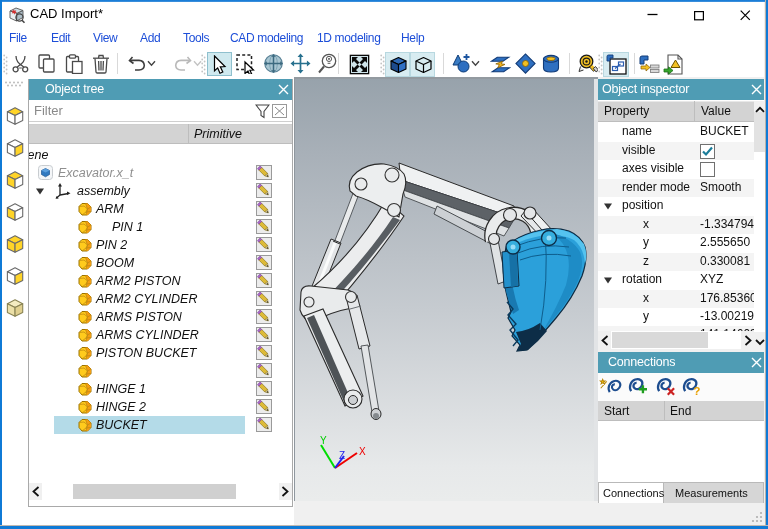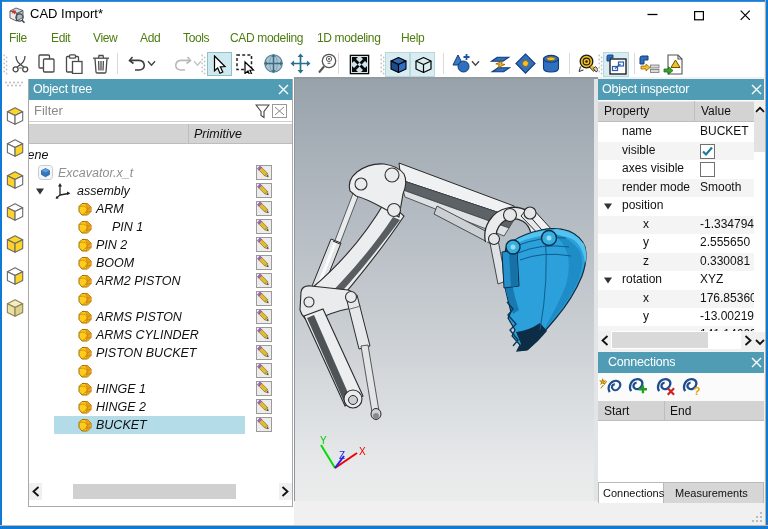--- a/index.html
+++ b/index.html
@@ -5,21 +5,21 @@
 html,body{margin:0;padding:0;background:#fff;width:768px;height:529px;overflow:hidden;}
 *{box-sizing:border-box;}
 body{font-family:"Liberation Sans",sans-serif;-webkit-font-smoothing:antialiased;}
 .abs{position:absolute;}
 #win{position:absolute;left:0;top:0;width:768px;height:529px;background:#f0f0f0;}
 .hdr{background:#4f9cb4;color:#fff;font-size:12.5px;line-height:20px;letter-spacing:-0.2px;}
 .thead{background:#d3d3d3;border-bottom:1px solid #bdbdbd;color:#1c1c1c;font-size:12.5px;}
 .sep{background:#d9d9d9;width:1px;}
 svg{display:block;}
 #otree .row{font-size:12.5px;font-style:italic;}
-.mi{color:#4d7c0f;font-size:12px;letter-spacing:-0.35px;}
+.mi{color:#1d4ed8;font-size:12px;letter-spacing:-0.35px;}
 .row{font-size:12px;color:#111;white-space:nowrap;}
 </style>
 </head>
 <body>
 <div id="win">
 
 <div class="abs" style="left:0;top:0;width:764px;height:28px;background:#fff;"></div>
 <svg class="abs" style="left:7px;top:5px" width="19" height="19" viewBox="0 0 19 19">
       <g stroke="#555" stroke-width="0.9" stroke-linejoin="round">
         <path d="M3,6 L9,3 L16,5.5 L10,8.5 Z" fill="#cfe0e8"></path>
@@ -340,21 +340,21 @@
               <rect x="-1.9" y="-5.2" width="3.8" height="8.2" fill="#e8c63e" stroke="#8a7520" stroke-width="0.7"></rect>
               <rect x="-1.9" y="-7.3" width="3.8" height="2.1" fill="#a868c8" stroke="#7a3898" stroke-width="0.6"></rect>
               <path d="M-1.9,3 L0,6.2 L1.9,3 Z" fill="#e8d9a8" stroke="#8a7520" stroke-width="0.6"></path>
               <path d="M-0.7,4.2 L0,6.2 L0.7,4.2 Z" fill="#222"></path>
               <line x1="-0.6" y1="-5.2" x2="-0.6" y2="3" stroke="#caa52a" stroke-width="0.6"></line>
               <line x1="0.7" y1="-5.2" x2="0.7" y2="3" stroke="#caa52a" stroke-width="0.6"></line>
             </g>
           </g>
 </defs>
       </svg>
-<div class="hdr abs" style="left:0;top:0;width:263px;height:21px;padding-left:4px;">Object tree</div>
+<div class="hdr abs" style="left:0;top:0;width:263px;height:21px;padding-left:16px;">Object tree</div>
 <svg class="abs" style="left:249px;top:5px" width="11" height="11">
         <path d="M1,1 L10,10 M10,1 L1,10" stroke="#fff" stroke-width="1.4"></path>
       </svg>
 <div class="abs" style="left:0;top:21px;width:263px;height:22px;background:#fff;border-bottom:1px solid #cfcfcf;"></div>
 <div class="abs" style="left:5px;top:24px;font-size:13px;color:#8a8a8a;">Filter</div>
 <svg class="abs" style="left:226px;top:25px" width="15" height="15">
         <path d="M1,1 L14,1 L9,7.5 L9,13.5 L6,11.5 L6,7.5 Z" fill="none" stroke="#444" stroke-width="1.1"></path>
       </svg>
 <svg class="abs" style="left:243px;top:25px" width="15" height="14">
         <rect x="0.5" y="0.5" width="14" height="13" fill="#fff" stroke="#999"></rect>
@@ -401,20 +401,21 @@
         <use href="#poly"></use>
       </svg>
       <div class="abs row" style="left:67px;top:175px;line-height:18px;">BOOM</div>
 <svg class="abs" style="left:49px;top:195px" width="14" height="14">
         <use href="#poly"></use>
       </svg>
       <div class="abs row" style="left:67px;top:193px;line-height:18px;">ARM2 PISTON</div>
 <svg class="abs" style="left:49px;top:213px" width="14" height="14">
         <use href="#poly"></use>
       </svg>
+      <div class="abs row" style="left:67px;top:211px;line-height:18px;">ARM2 CYLINDER</div>
 <svg class="abs" style="left:49px;top:231px" width="14" height="14">
         <use href="#poly"></use>
       </svg>
       <div class="abs row" style="left:67px;top:229px;line-height:18px;">ARMS PISTON</div>
 <svg class="abs" style="left:49px;top:249px" width="14" height="14">
         <use href="#poly"></use>
       </svg>
       <div class="abs row" style="left:67px;top:247px;line-height:18px;">ARMS CYLINDER</div>
 <svg class="abs" style="left:49px;top:267px" width="14" height="14">
         <use href="#poly"></use>

